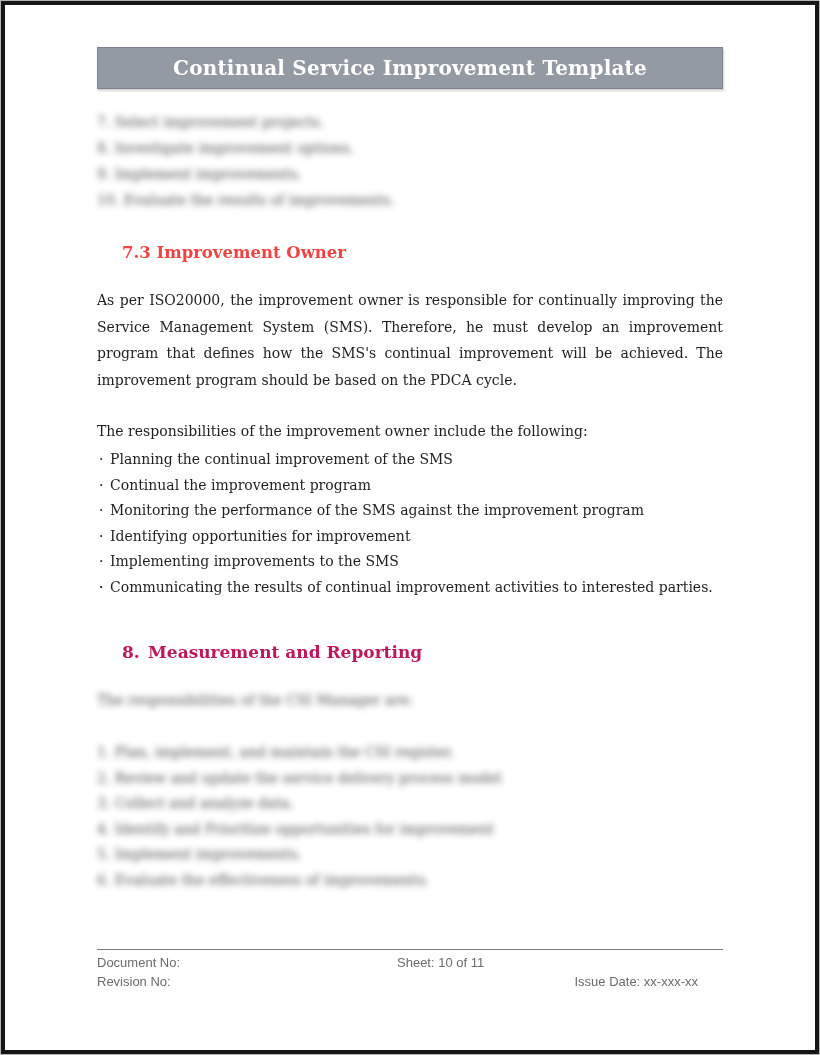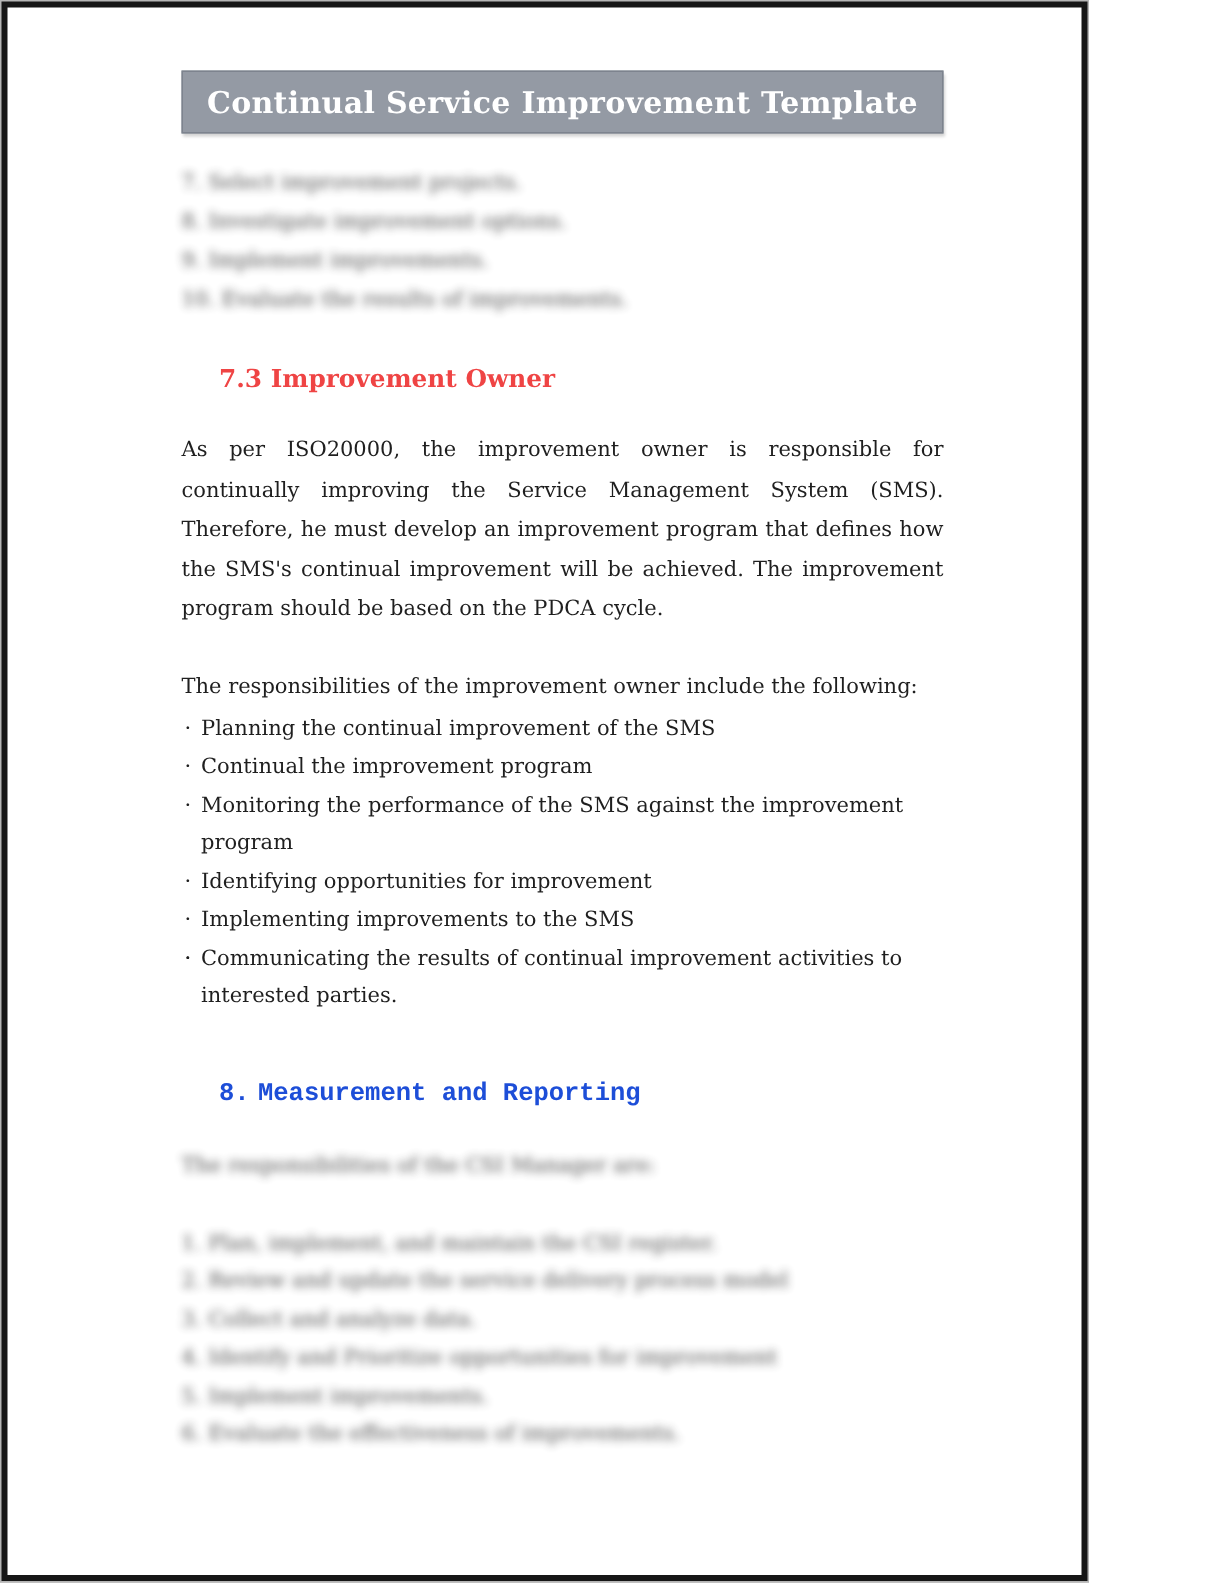--- a/index.html
+++ b/index.html
@@ -1,28 +1,27 @@
 <!DOCTYPE html>
 <html><head>
 <meta charset="utf-8">
 <style>
   html, body { margin: 0; padding: 0; background: #ffffff; }
   .page {
     position: relative;
-    width: 726px;
+    width: 820px;
     height: 1055px;
     box-sizing: border-box;
     background: #ffffff;
     border: 5px solid #161616;
     outline: 1px solid #b5b5b5;
     outline-offset: -1px;
     font-family: "DejaVu Serif", serif;
     color: #1f1f1f;
     overflow: hidden;
-    padding-left: 24px;
   }
   .content { margin: 0 92px; }
 
   
   .banner {
     margin-top: 42px;
     height: 42px;
     background: #949aa4;
     border: 1px solid #7d838e;
     box-sizing: border-box;
@@ -74,22 +73,21 @@
   ul.bullets li .marker {
     position: absolute;
     left: 2px;
     color: #1f1f1f;
   }
 
   .h8 {
     margin: 42px 0 0 25px;
     font-size: 17px;
     font-weight: bold;
-    color: #1d4ed8;
-    font-family: Liberation Mono, monospace;
+    color: #be185d;
   }
   .h8 .hnum { display: inline-block; min-width: 26px; }
 
   .csi-intro {
     margin-top: 28px;
     font-size: 14px;
     line-height: 20px;
     white-space: nowrap;
   }
   .csi-list { margin-top: 30px; }
@@ -153,13 +151,24 @@
       <div class="bline">1. Plan, implement, and maintain the CSI register.</div>
       <div class="bline">2. Review and update the service delivery process model</div>
       <div class="bline">3. Collect and analyze data.</div>
       <div class="bline">4. Identify and Prioritize opportunities for improvement</div>
       <div class="bline">5. Implement improvements.</div>
       <div class="bline">6. Evaluate the effectiveness of improvements.</div>
     </div>
 
   </div>
 
+  <div class="footer">
+    <div class="footer-rule"></div>
+    <div class="frow">
+      <span>Document No:</span>
+      <span class="sheet">Sheet: 10 of 11</span>
+    </div>
+    <div class="frow">
+      <span>Revision No:</span>
+      <span class="issue">Issue Date: xx-xxx-xx</span>
+    </div>
+  </div>
 </div>
 
 </body></html>

